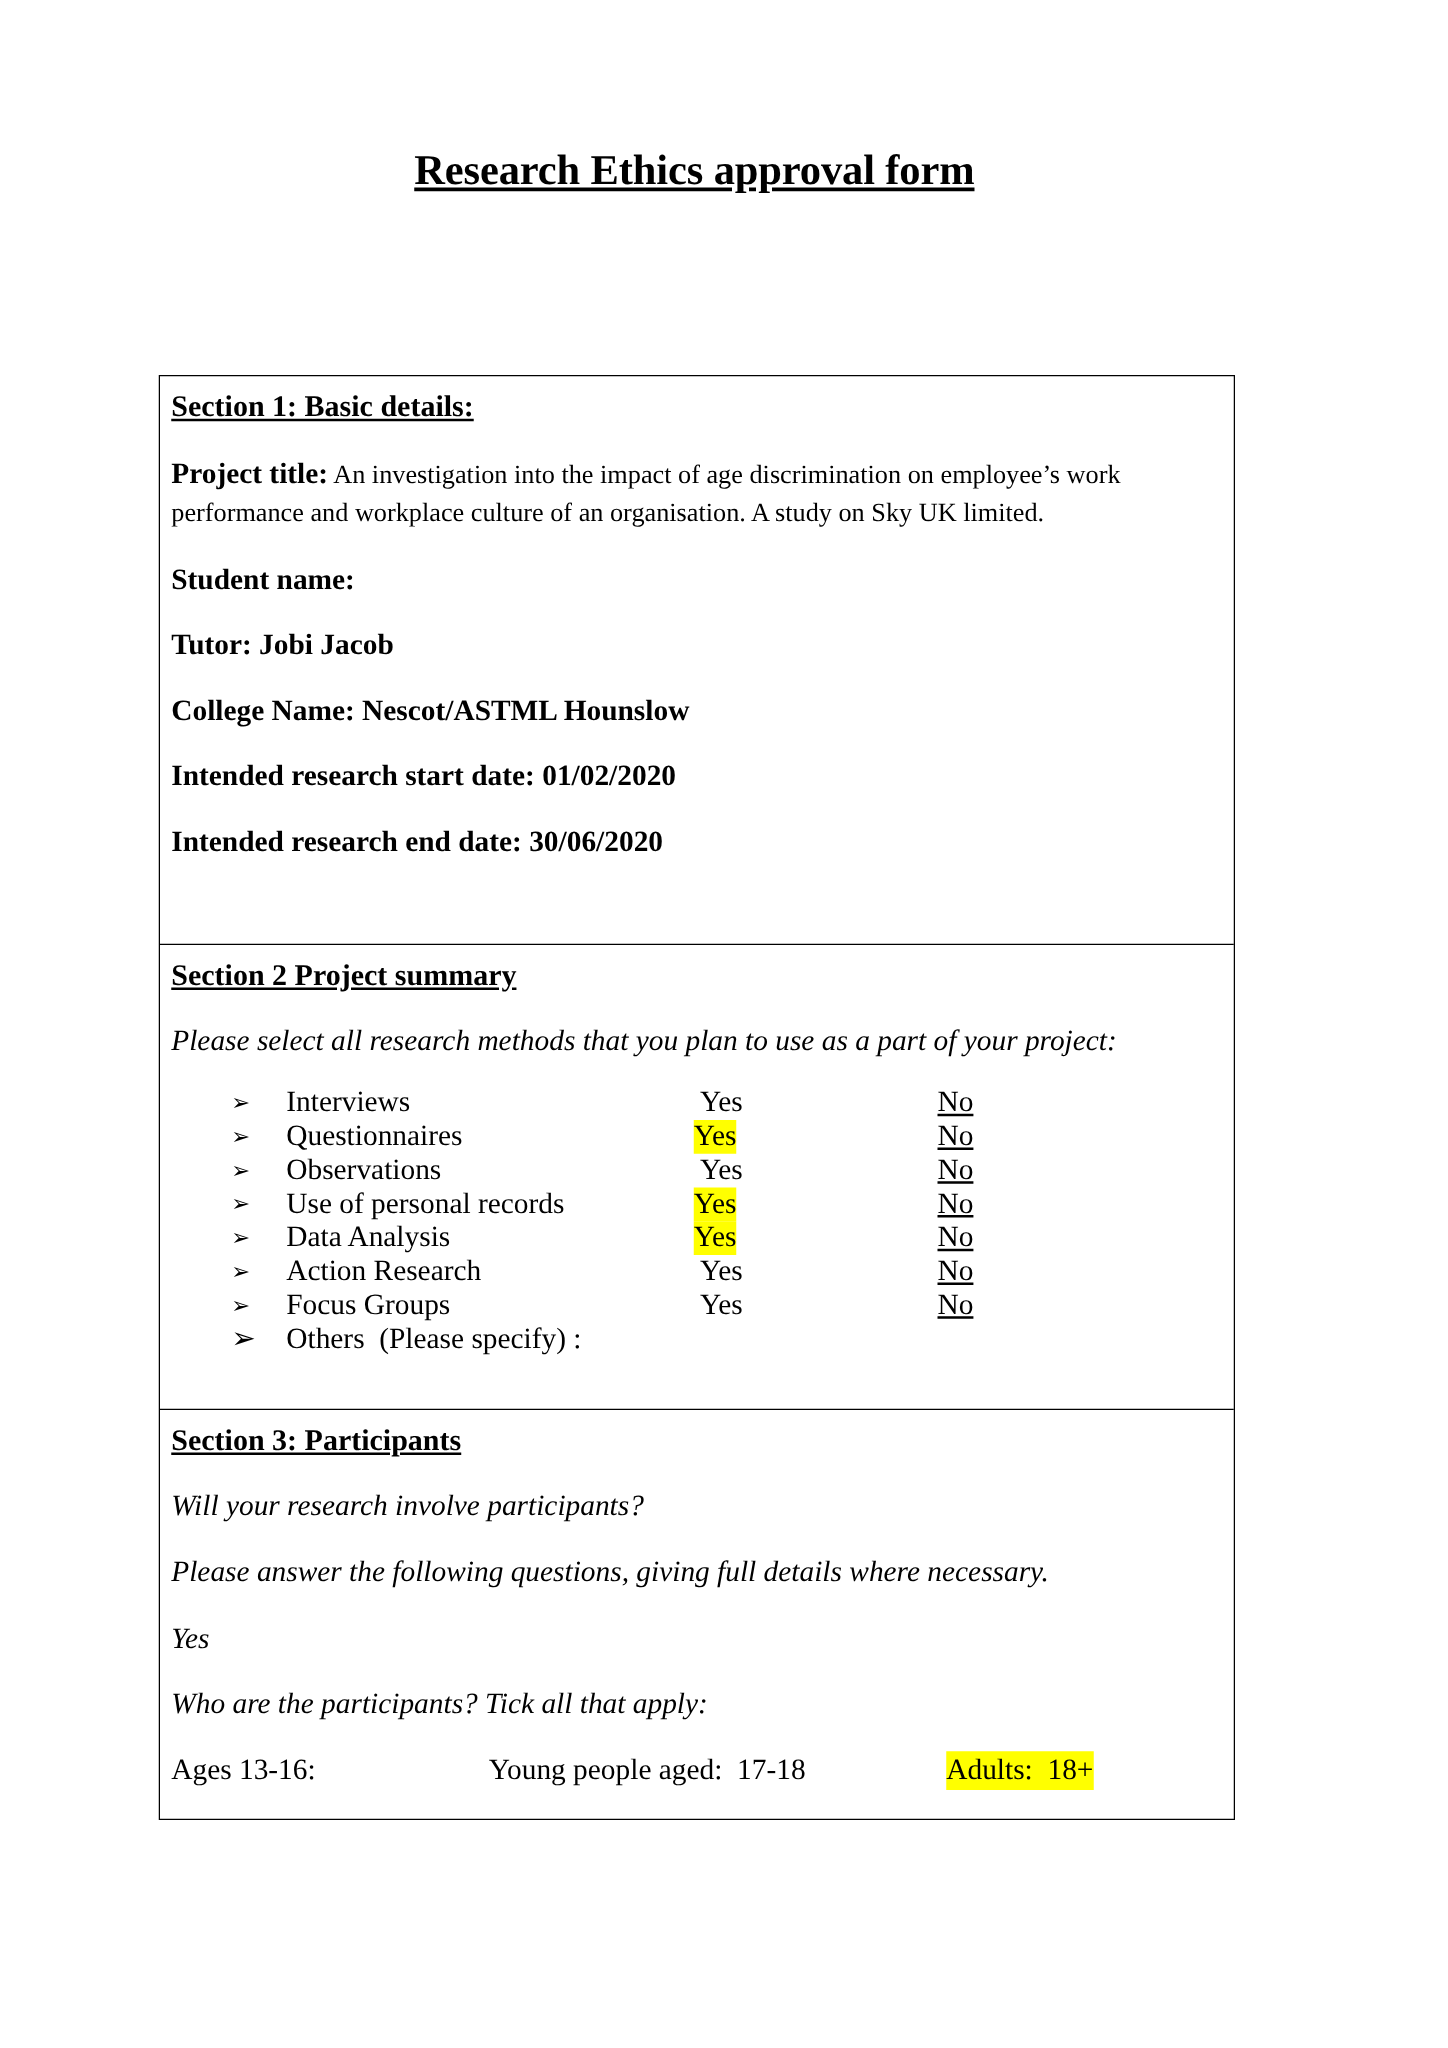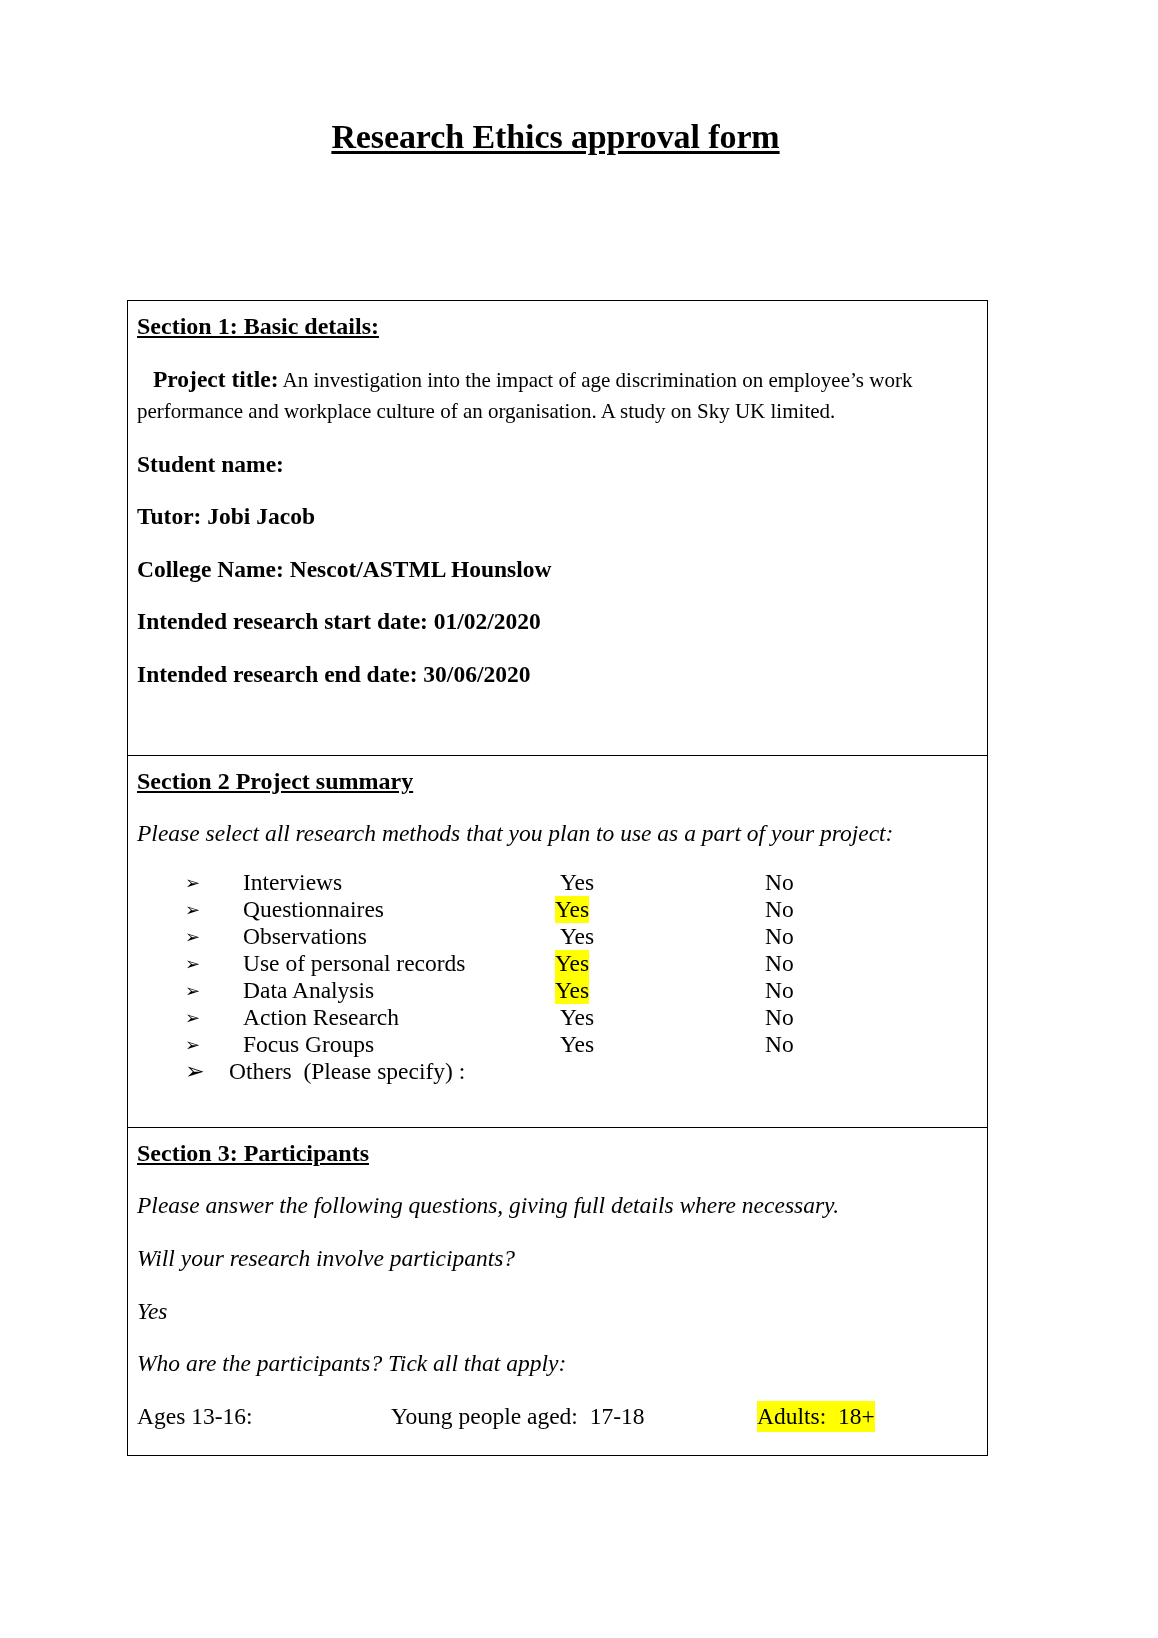--- a/index.html
+++ b/index.html
@@ -93,21 +93,20 @@
   }
 
   .project-title-line {
     font-size: 23.5px;
     line-height: 1.33;
     margin: 23px 0 0 0;
   }
   .project-title-line .label {
     font-weight: bold;
     font-size: 23.5px;
-    margin-left: 16px;
   }
   .project-title-line .value {
     font-weight: normal;
     font-size: 21px;
   }
 
   .spacer-s1 { height: 58px; }
   .spacer-s2 { height: 34px; }
 
   
@@ -127,31 +126,32 @@
   .methods-list li .bullet {
     position: absolute;
     left: 0;
     top: 0;
     font-family: "DejaVu Sans", sans-serif;
     font-size: 18px;
     line-height: 27px;
   }
   .methods-list li .m-label {
     position: absolute;
-    left: 58px;
+    left: 44px;
     top: 0;
   }
   .methods-list li .m-yes {
     position: absolute;
     top: 0;
   }
   .methods-list li .m-no {
     position: absolute;
-    left: 580px;
-    top: 0;
+    left: 565px;
+    top: 0;
+    text-decoration: underline;
   }
   .yes-plain { left: 375px; }
   .yes-hl    { left: 370px; }
 
   .hl {
     background-color: #ffff00;
   }
 
   .others-row {
     font-size: 23.5px;
@@ -260,23 +260,23 @@
           <span style="position:absolute;left:44px;top:0;text-align:right;">Others  (Please specify) :</span>
         </div>
       </div>
 
       <div class="spacer-s2"></div>
     </div>
 
     <div class="form-section">
       <div class="section-heading">Section 3:  Participants</div>
 
+      <p class="para">Will your research involve participants?</p>
+
       <p class="para">Please answer the following questions, giving full details where necessary.</p>
-
-      <p class="para">Will your research involve participants?</p>
 
       <p class="para">Yes</p>
 
       <p class="para">Who are the participants? Tick all that apply:</p>
 
       <div class="ages-row">
         <span class="col-a">Ages 13-16:</span>
         <span class="col-b">Young people aged:  17-18</span>
         <span class="col-c hl" id="adults-option">Adults:  18+</span>
       </div>

